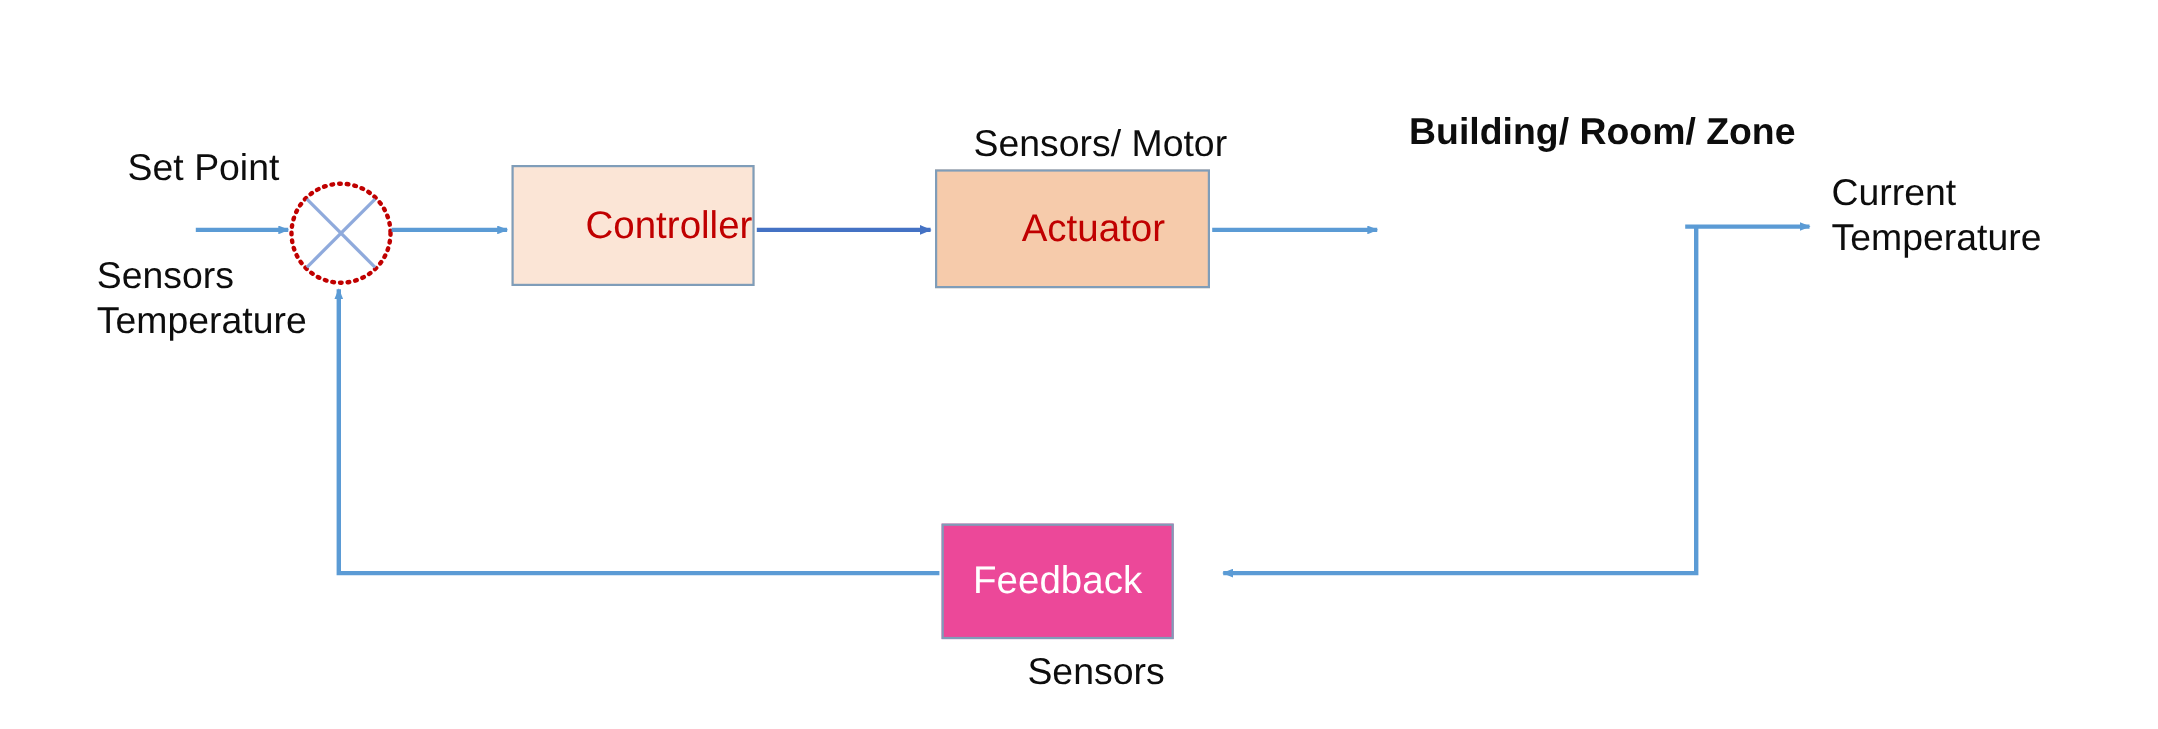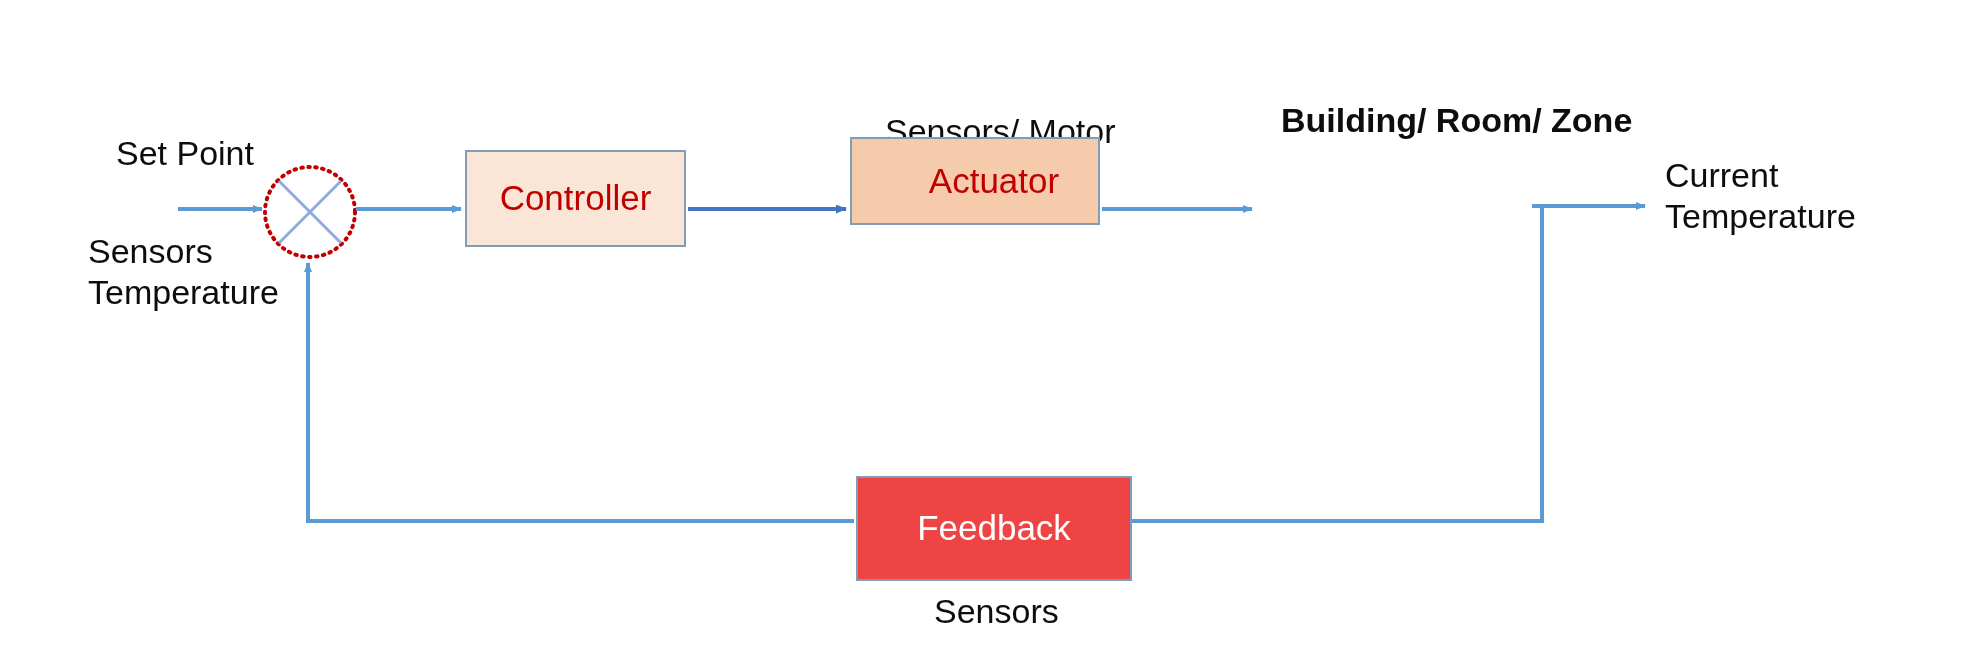--- a/index.html
+++ b/index.html
@@ -35,44 +35,45 @@
   }
   .node-label {
     font-size: 35px;
     line-height: 1.1;
     white-space: nowrap;
   }
   .block-controller {
     left: 465px;
     top: 150px;
     width: 221px;
-    height: 97px;
+    height: 110px;
     background: #FBE5D6;
+    justify-content: flex-end;
   }
   .block-actuator {
     left: 850px;
-    top: 137px;
+    top: 154px;
     width: 250px;
-    height: 88px;
+    height: 108px;
     background: #F6CBAB;
     padding-left: 38px;
   }
   .block-plant {
     left: 1256px;
     top: 150px;
     width: 274px;
     height: 109px;
     background: #F4AE79;
   }
   .block-feedback {
     left: 856px;
     top: 476px;
-    width: 276px;
+    width: 211px;
     height: 105px;
-    background: #ef4444;
+    background: #ec4899;
   }
   .txt-red { color: #C00000; }
   .txt-white { color: #FFFFFF; }
 
   .caption {
     position: absolute;
     font-size: 34px;
     line-height: 1.12;
     color: #0D0D0D;
     white-space: nowrap;

